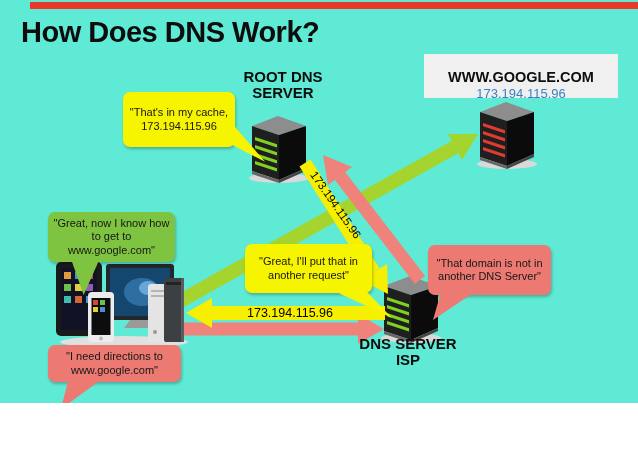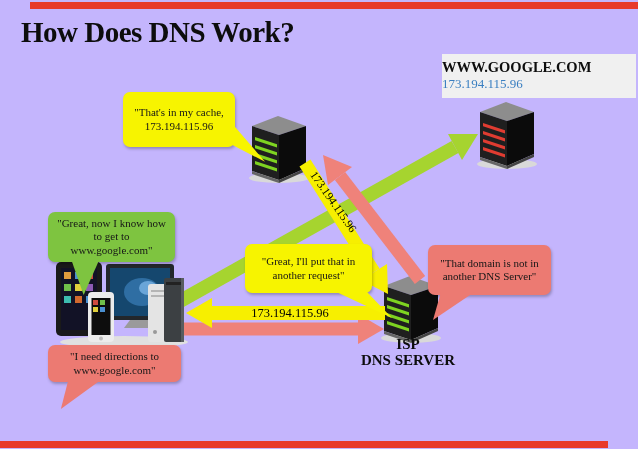--- a/index.html
+++ b/index.html
@@ -1,28 +1,28 @@
 <!DOCTYPE html>
 <html><head>
 <meta charset="utf-8">
 <style>
   html,body{margin:0;padding:0;background:#fff;}
-  #slide{position:relative;width:638px;height:449px;background:#c4b5fd;overflow:hidden;
-         font-family:Liberation Serif, serif;}
+  #slide{position:relative;width:638px;height:403px;background:#5eead4;overflow:hidden;
+         font-family:Liberation Sans, sans-serif;}
   .bar{position:absolute;height:7px;z-index:5;}
   .bar-top{top:2px;left:30px;width:608px;}
   .bar-bottom{top:441px;left:0;width:608px;}
   .title{position:absolute;left:21px;top:16px;font-size:29px;font-weight:bold;color:#0d0d0d;
          letter-spacing:-0.5px;z-index:5;white-space:nowrap;}
   .srv-label{position:absolute;z-index:5;font-weight:bold;color:#0d0d0d;font-size:15px;
              line-height:16px;text-align:center;}
   .lbl-root{left:233px;top:69px;width:100px;}
   .lbl-isp{left:352px;top:336px;width:112px;}
-  .google-box{position:absolute;left:442px;top:54px;width:194px;height:44px;z-index:5;
-              text-align:left;padding-top:4px;box-sizing:border-box;}
+  .google-box{position:absolute;left:424px;top:54px;width:194px;height:44px;z-index:5;
+              text-align:center;padding-top:14px;box-sizing:border-box;}
   .google-domain{font-size:14.5px;font-weight:bold;color:#0d0d0d;line-height:18px;}
   .google-ip{font-size:13px;line-height:16px;}
   .bubble{position:absolute;z-index:6;border-radius:7px;display:flex;flex-direction:column;
           justify-content:center;text-align:center;font-size:11px;line-height:13.5px;
           color:#161616;padding:4px 2px;box-sizing:border-box;
           box-shadow:1px 2px 3px rgba(0,0,0,0.25);}
   .tail{position:absolute;z-index:6;}
   .b-root{left:123px;top:92px;width:112px;height:55px;}
   .t-root{left:231px;top:120px;width:34px;height:44px;
           clip-path:polygon(0% 5%,100% 95%,0% 55%);}
@@ -53,23 +53,27 @@
 </head>
 <body>
 
 <div id="slide">
 
   <div class="bar bar-top" style="background-color: rgb(232, 57, 43);"></div>
   <div class="bar bar-bottom" style="background-color: rgb(232, 57, 43);"></div>
 
   <div class="title">How Does DNS Work?</div>
 
+  <div class="srv-label lbl-root">
+    <div>ROOT DNS</div>
+    <div>SERVER</div>
+  </div>
   <div class="srv-label lbl-isp">
+    <div>DNS SERVER</div>
     <div>ISP</div>
-    <div>DNS SERVER</div>
   </div>
   <div class="google-box" style="background-color: rgb(240, 240, 240);">
     <div class="google-domain">WWW.GOOGLE.COM</div>
     <div class="google-ip" style="color: rgb(58, 127, 193);">173.194.115.96</div>
   </div>
 
   <svg class="arrows" width="638" height="449" viewBox="0 0 638 449">
     <g style="color: rgb(166, 212, 47);">
       <line x1="150" y1="318" x2="455" y2="147" stroke="currentColor" stroke-width="14"></line>
       <polygon points="478,134 462,160 448,134" fill="currentColor"></polygon>

